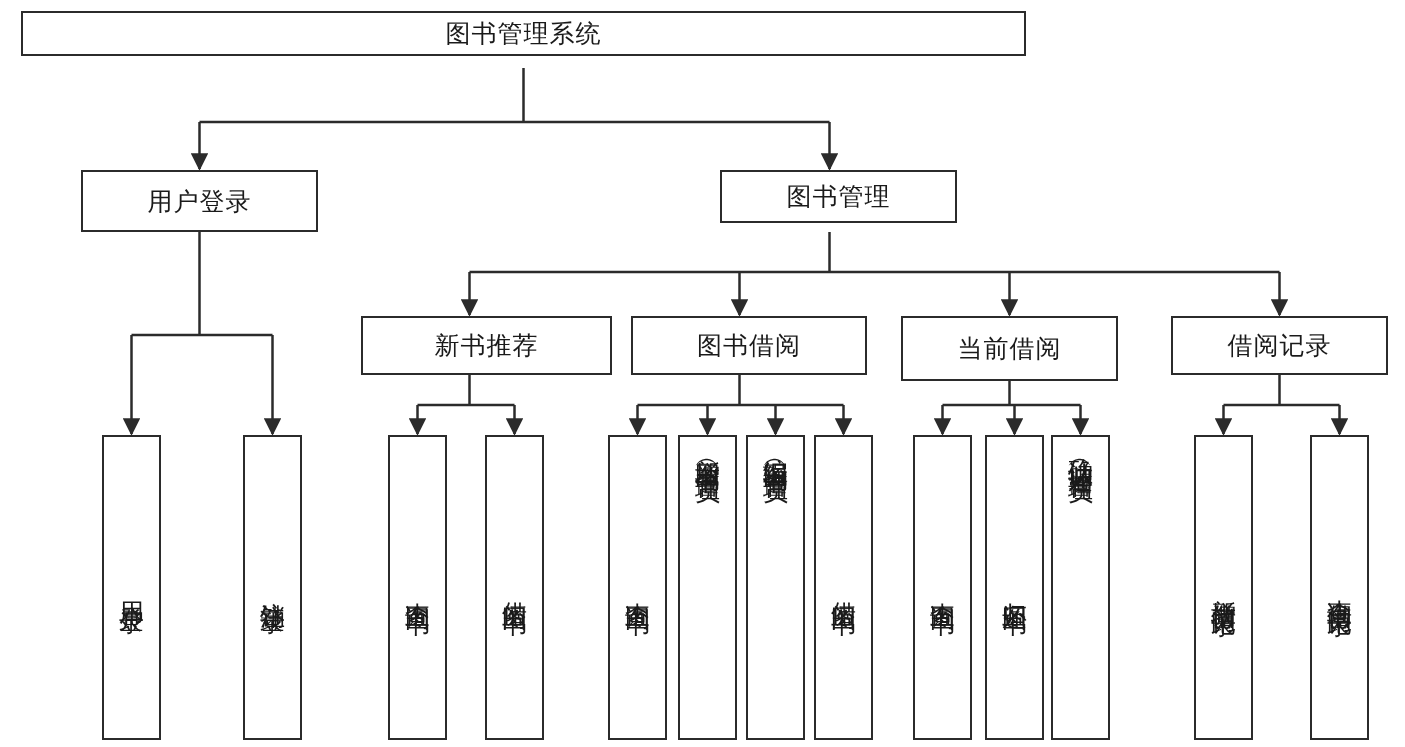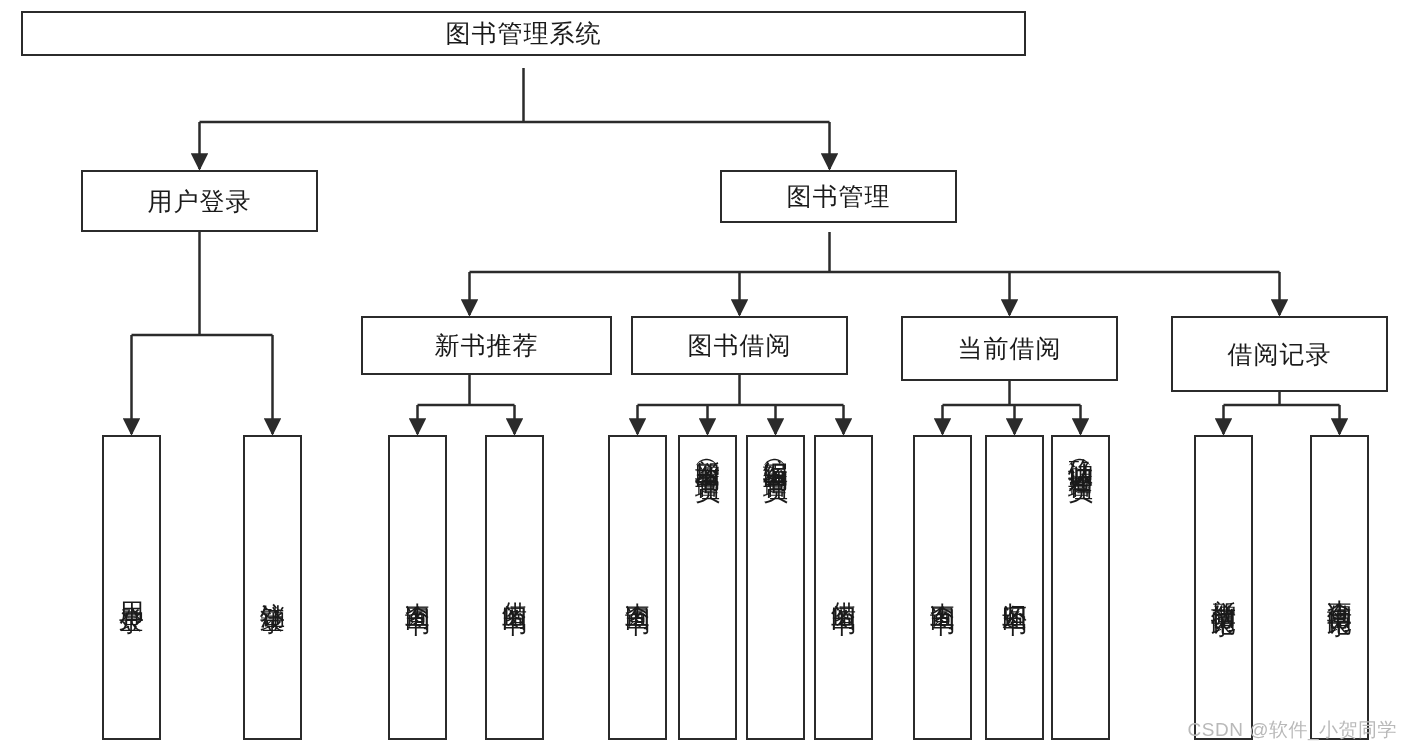--- a/index.html
+++ b/index.html
@@ -125,27 +125,27 @@
       </div>
       <div class="node h" style="left: 81px; top: 170px; width: 237px; height: 62px;">
         <span class="htext">用户登录</span>
       </div>
       <div class="node h" style="left: 711px; top: 170px; width: 237px; height: 53px; margin-left: 9px;">
         <span class="htext">图书管理</span>
       </div>
       <div class="node h" style="left: 361px; top: 316px; width: 251px; height: 59px;">
         <span class="htext">新书推荐</span>
       </div>
-      <div class="node h" style="left: 631px; top: 316px; width: 217px; height: 59px;">
+      <div class="node h" style="left: 631px; top: 316px; width: 236px; height: 59px;">
         <span class="htext">图书借阅</span>
       </div>
       <div class="node h" style="left: 901px; top: 316px; width: 217px; height: 65px;">
         <span class="htext">当前借阅</span>
       </div>
-      <div class="node h" style="left: 1171px; top: 316px; width: 217px; height: 76px;">
+      <div class="node h" style="left: 1171px; top: 316px; width: 217px; height: 59px;">
         <span class="htext">借阅记录</span>
       </div>
       <div class="node v" style="left: 102px; top: 435px; width: 59px; height: 305px;">
         <span class="vtext">用户登录</span>
       </div>
       <div class="node v" style="left: 243px; top: 435px; width: 59px; height: 305px;">
         <span class="vtext">注销登录</span>
       </div>
       <div class="node v" style="left: 388px; top: 435px; width: 59px; height: 305px;">
         <span class="vtext">查询图书</span>
@@ -175,14 +175,13 @@
         <span class="vtext">确认归还（管理员）</span>
       </div>
       <div class="node v" style="left: 1194px; top: 435px; width: 59px; height: 305px;">
         <span class="vtext">新增借阅记录</span>
       </div>
       <div class="node v" style="left: 1310px; top: 435px; width: 59px; height: 305px;">
         <span class="vtext">查询借阅记录</span>
       </div>
     </div>
 
-  <div id="watermark">CSDN @软件_小贺同学</div>
 </div>
 
 </body></html>

